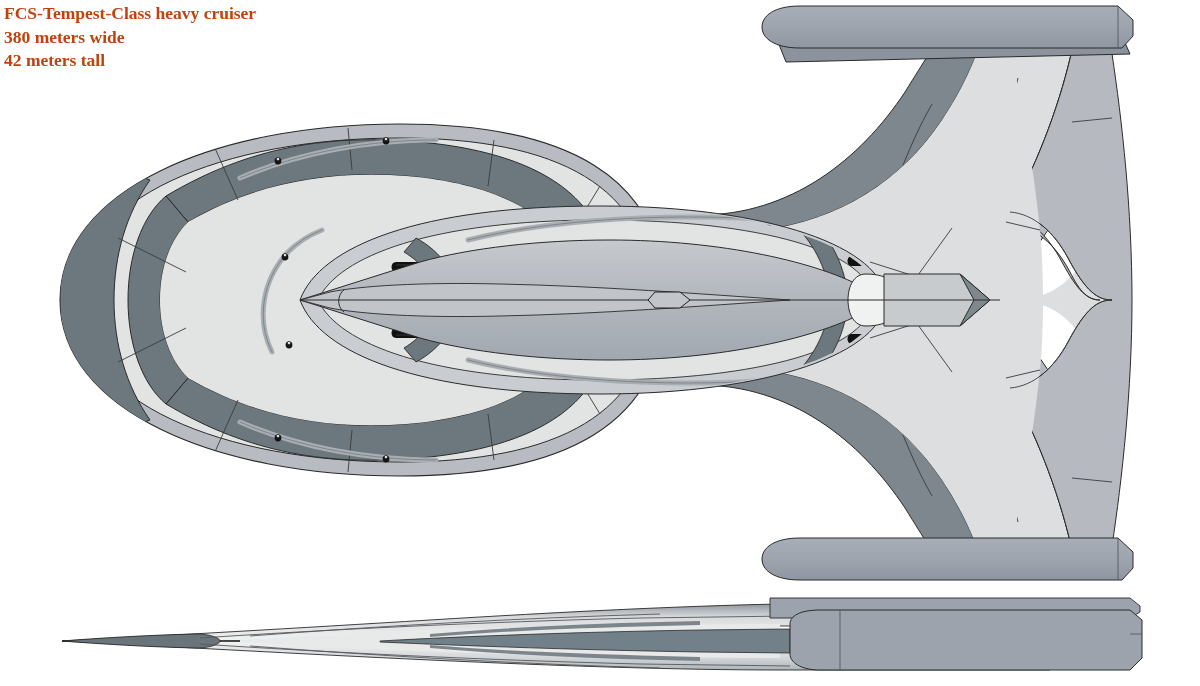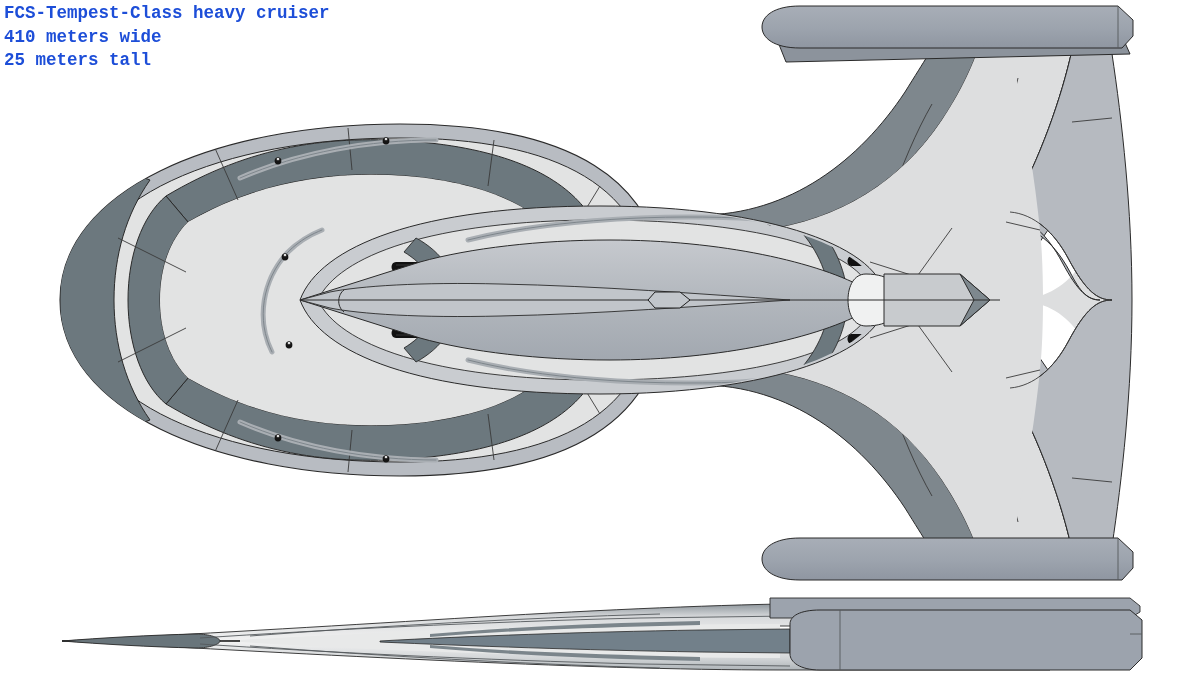--- a/index.html
+++ b/index.html
@@ -1,35 +1,35 @@
 <!DOCTYPE html>
 <html><head>
 <meta charset="utf-8">
 <style>
   html,body{margin:0;padding:0;background:#ffffff;}
   body{width:1200px;height:686px;overflow:hidden;
        font-family:"Liberation Serif", serif;}
   #stage{position:relative;width:1200px;height:686px;background:#ffffff;}
   #spec{position:absolute;left:4px;top:2px;z-index:5;}
-  #spec div{font-family:Liberation Mono, monospace;font-weight:bold;
-            font-size:17.5px;line-height:23.5px;color:#1d4ed8;white-space:nowrap;}
+  #spec div{font-family:Liberation Serif, serif;font-weight:bold;
+            font-size:17.5px;line-height:23.5px;color:#c2410c;white-space:nowrap;}
   svg{position:absolute;left:0;top:0;display:block;}
   .ln{fill:none;stroke:#2a2a2a;stroke-width:1;}
   .ln-thin{fill:none;stroke:#3a3a3a;stroke-width:0.9;}
   .ln-soft{fill:none;stroke:#55595c;stroke-width:0.9;}
 </style>
 </head>
 <body>
 
 <div id="stage">
 
   <div id="spec">
     <div>FCS-Tempest-Class heavy cruiser</div>
-    <div>410 meters wide</div>
-    <div>25 meters tall</div>
+    <div>380 meters wide</div>
+    <div>42 meters tall</div>
   </div>
 
   <svg width="1200" height="686" viewBox="0 0 1200 686">
     <defs>
       <linearGradient id="gNac" x1="0" y1="0" x2="0" y2="1">
         <stop offset="0" stop-color="#a8aeb7"></stop>
         <stop offset="0.55" stop-color="#9ca3ad"></stop>
         <stop offset="1" stop-color="#8f96a1"></stop>
       </linearGradient>
       <linearGradient id="gSpine" x1="0" y1="0" x2="0" y2="1">

